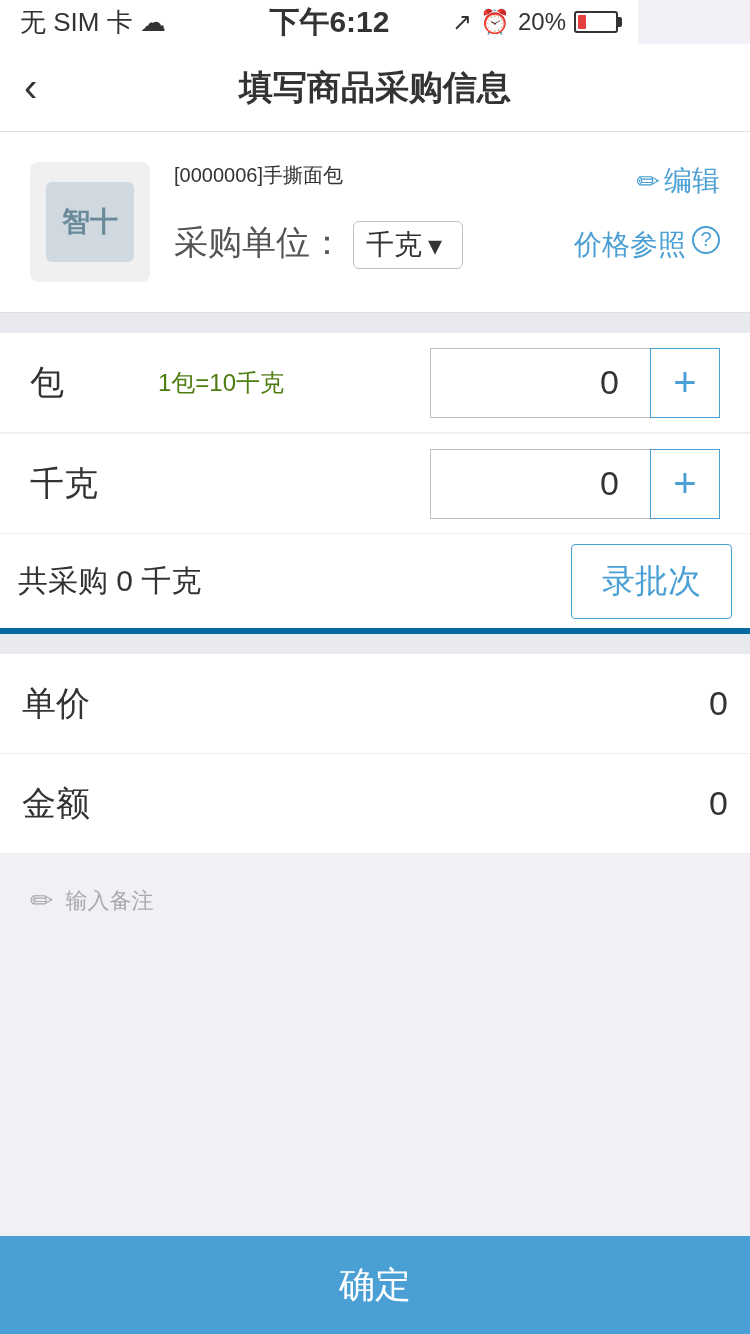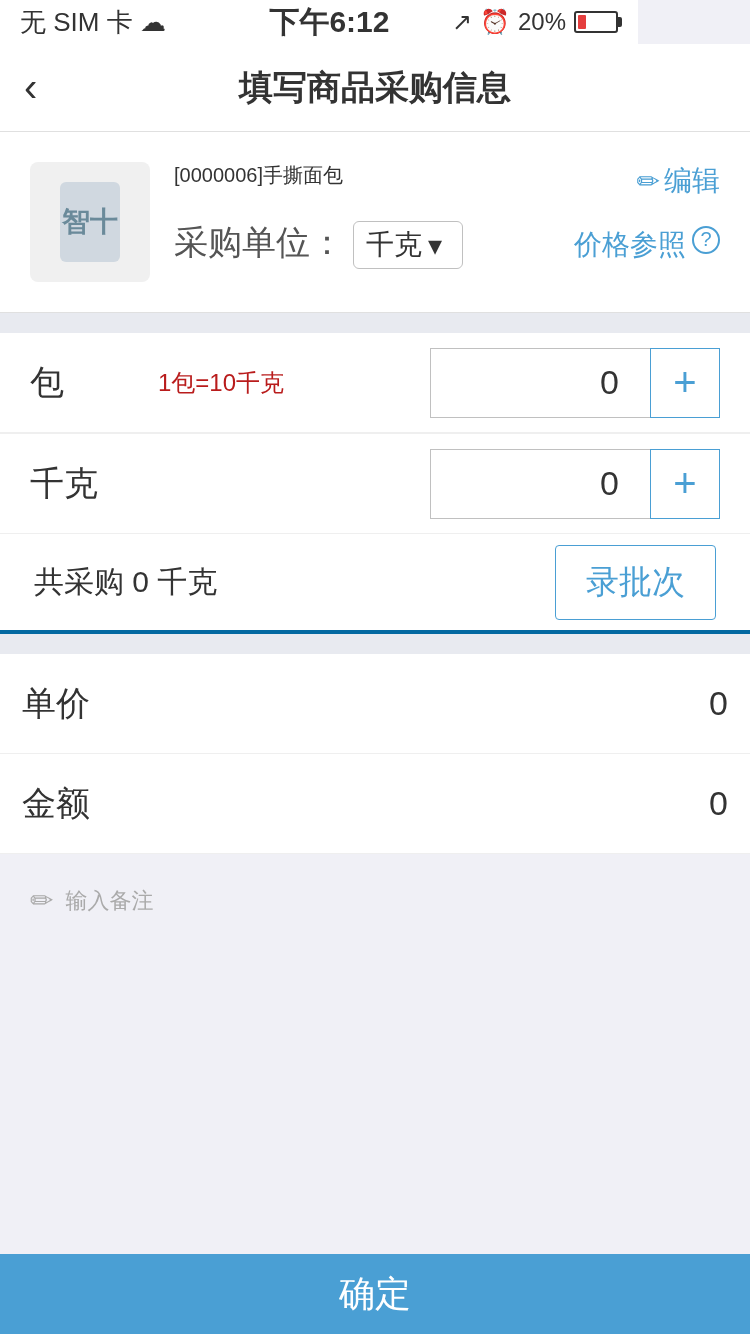--- a/index.html
+++ b/index.html
@@ -113,21 +113,21 @@
       width: 120px;
       height: 120px;
       background: #f0f0f0;
       border-radius: 8px;
       display: flex;
       align-items: center;
       justify-content: center;
       flex-shrink: 0;
     }
     .product-image-inner {
-      width: 60px;
+      width: 88px;
       height: 80px;
       background: #d0d8e0;
       border-radius: 6px;
       display: flex;
       align-items: center;
       justify-content: center;
       font-size: 28px;
       color: #6a8a9a;
       font-weight: bold;
     }
@@ -213,21 +213,21 @@
       border-bottom: 1px solid #efefef;
     }
     .input-label {
       font-size: 34px;
       color: #333;
       flex-shrink: 0;
       min-width: 120px;
     }
     .input-sublabel {
       font-size: 24px;
-      color: #b91c1c;
+      color: #4d7c0f;
       margin-left: 8px;
     }
     .input-right {
       margin-left: auto;
       display: flex;
       align-items: center;
       gap: 0;
     }
     .qty-input {
       width: 220px;
@@ -251,24 +251,24 @@
       align-items: center;
       justify-content: center;
       cursor: pointer;
       font-weight: 300;
     }
 
     
     .summary-row {
       display: flex;
       align-items: center;
-      padding: 0 34px;
+      padding: 0 18px;
       height: 100px;
       background: #fff;
-      border-bottom: 4px solid #0369a1;
+      border-bottom: 6px solid #0369a1;
     }
     .summary-text {
       font-size: 30px;
       color: #333;
     }
     .batch-btn {
       margin-left: auto;
       border: 1px solid #4a9fd4;
       color: #4a9fd4;
       background: #fff;
@@ -318,21 +318,21 @@
       font-size: 28px;
       color: #aaa;
     }
 
     
     .confirm-btn {
       position: fixed;
       bottom: 0;
       left: 0;
       width: 750px;
-      height: 80px;
+      height: 98px;
       background: #4a9fd4;
       color: #fff;
       font-size: 36px;
       display: flex;
       align-items: center;
       justify-content: center;
       cursor: pointer;
       border: none;
     }
 

